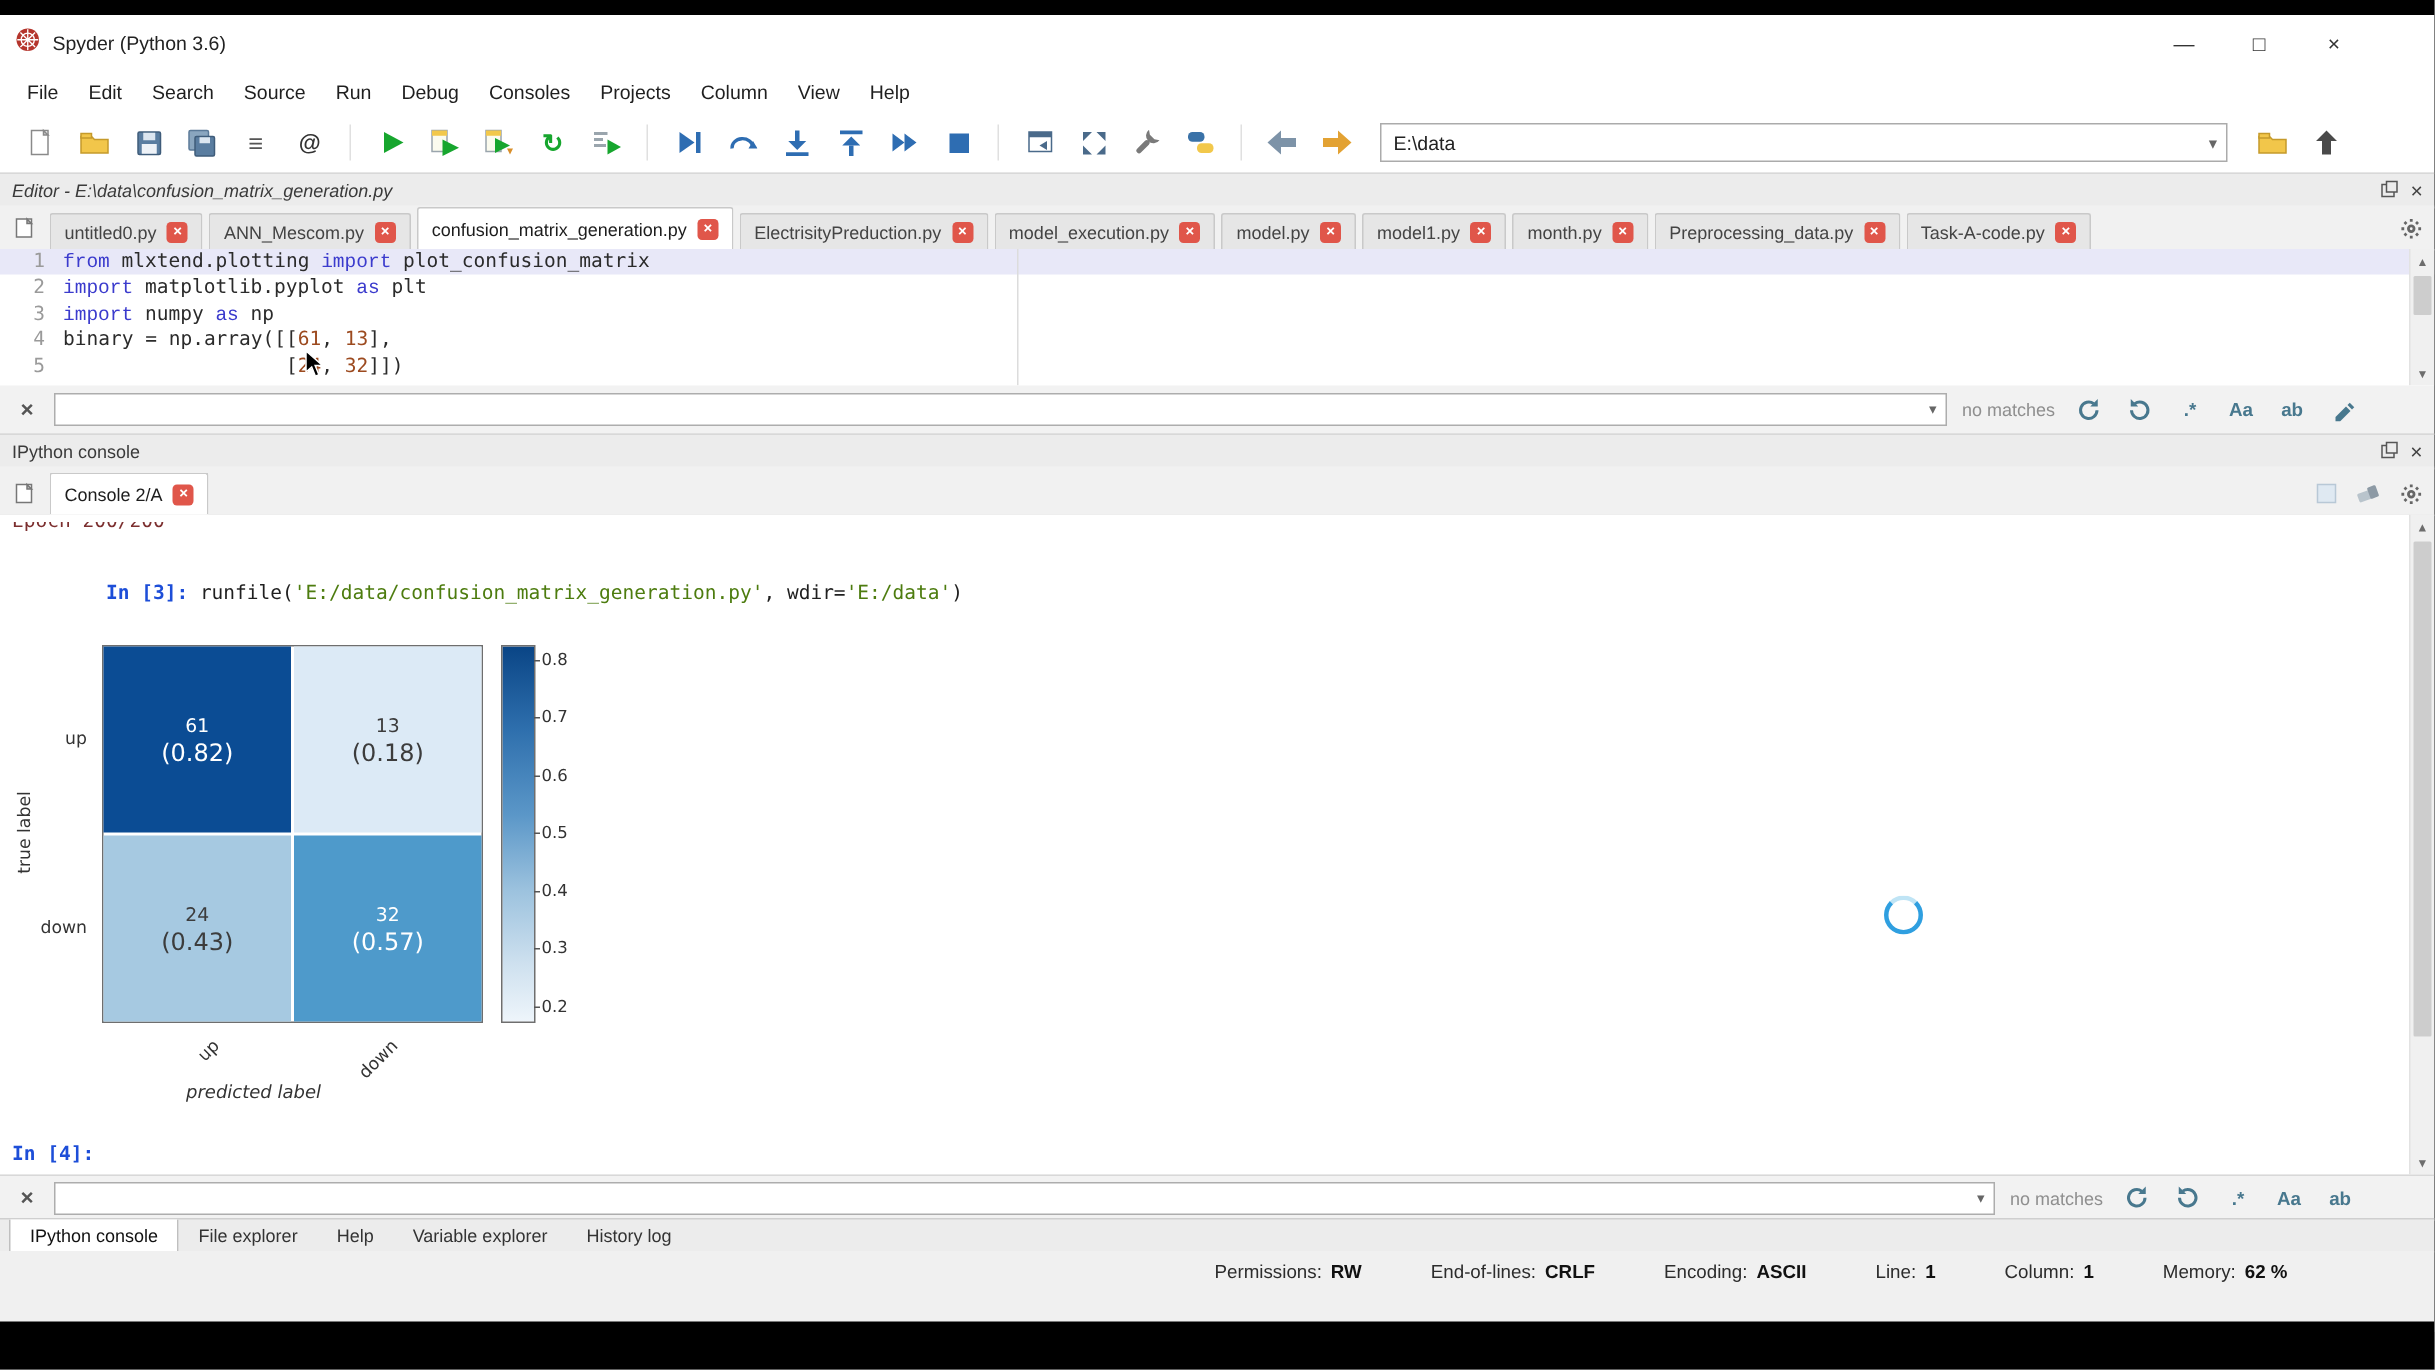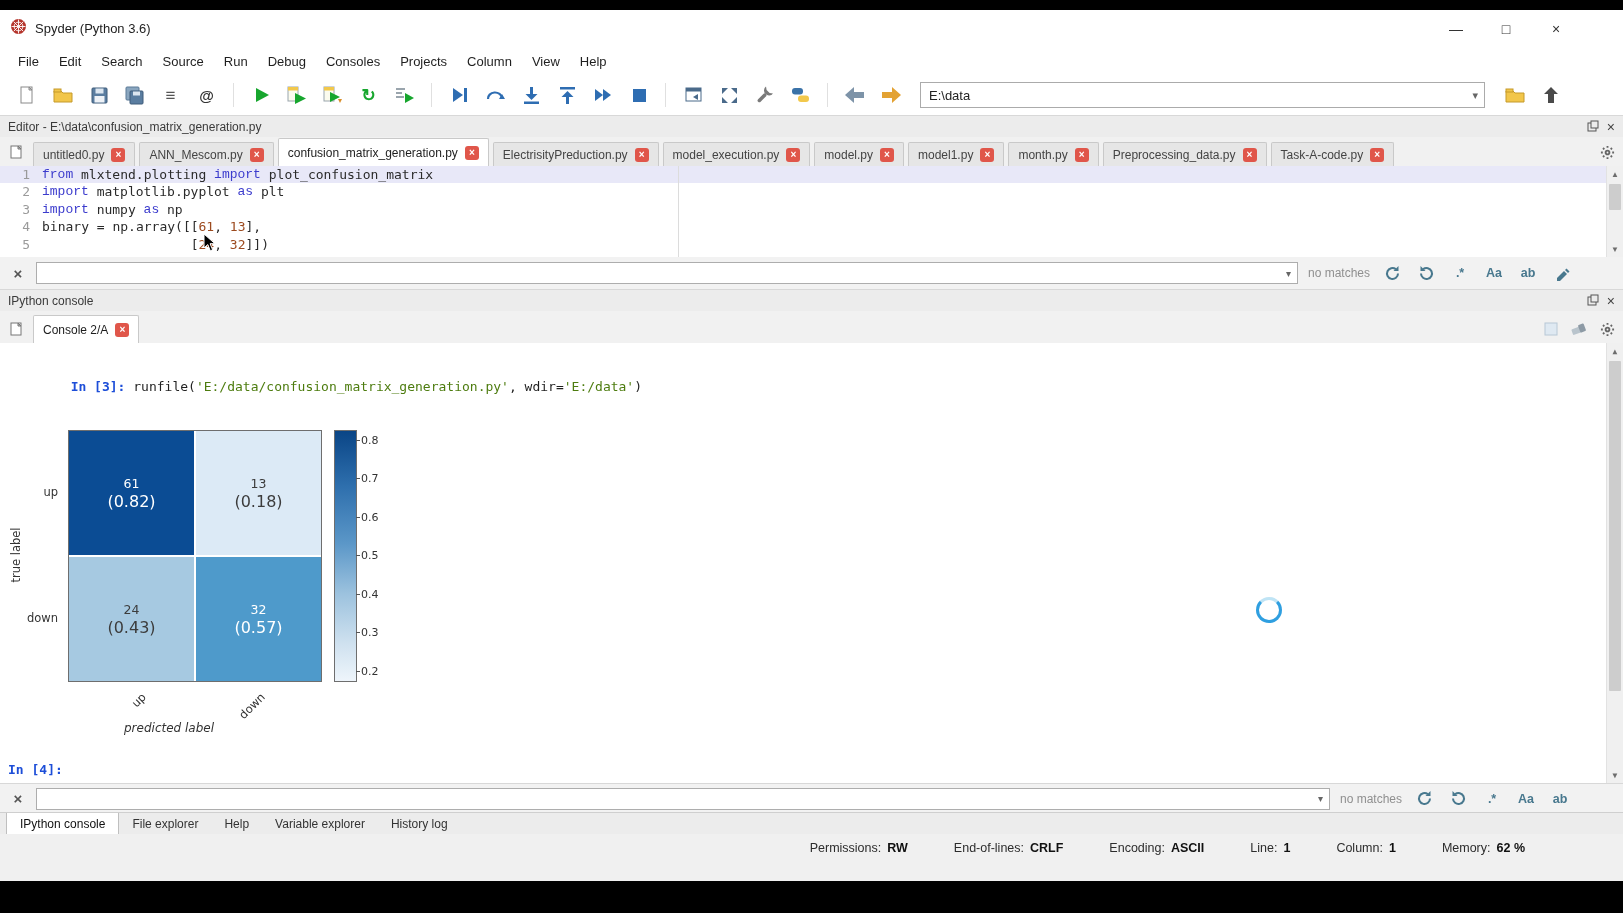--- a/index.html
+++ b/index.html
@@ -27,21 +27,21 @@
   .ticon{width:29px;height:29px;display:flex;align-items:center;justify-content:center;flex:none;}
   .tsep{width:1px;height:24px;background:#e0e0e0;margin:0 5px;flex:none;}
   .glyph{font-size:17px;line-height:1;}
   .path-combo{flex:1;height:24px;border:1px solid #ababab;background:#fff;display:flex;align-items:center;
               padding:0 6px 0 8px;font-size:13px;color:#222;margin:0 8px;}
   .path-combo .chev{margin-left:auto;color:#666;font-size:11px;}
 
   
   .panel-header{background:#ececec;border-top:1px solid #d8d8d8;border-bottom:1px solid #d8d8d8;
                 display:flex;align-items:center;padding:0 8px;font-size:12px;color:#3a3a3a;}
-  .ph-editor{top:115px;height:22px;}
+  .ph-editor{top:115px;height:22px;font-style:italic;}
   .ph-console{top:289px;height:22px;}
   .ph-icons{margin-left:auto;display:flex;align-items:center;gap:8px;color:#555;}
   .ph-x{font-size:14px;line-height:1;color:#444;}
 
   
   .tabbar{display:flex;align-items:flex-end;background:#f1f1f1;border-bottom:1px solid #c9c9c9;padding-left:5px;}
   .editor-tabs{top:137px;height:29px;}
   .console-tabs{top:311px;height:32px;}
   .tab{height:23px;display:flex;align-items:center;gap:7px;padding:0 9px;margin-right:4px;
        border:1px solid #c9c9c9;border-bottom:none;background:#e6e6e6;font-size:12px;color:#444;
@@ -479,20 +479,23 @@
         <svg width="15" height="15" viewBox="0 0 16 16" fill="#666">
             <path d="M8 5a3 3 0 1 0 0 6 3 3 0 0 0 0-6zm0 2a1 1 0 1 1 0 2 1 1 0 0 1 0-2z"></path>
             <path d="M7 1h2v2H7zM7 13h2v2H7zM1 7h2v2H1zM13 7h2v2h-2zM2.5 3.9l1.4-1.4 1.4 1.4L3.9 5.3zM10.7 12.1l1.4-1.4 1.4 1.4-1.4 1.4zM12.1 2.5l1.4 1.4-1.4 1.4-1.4-1.4zM3.9 10.7l1.4 1.4-1.4 1.4-1.4-1.4z"></path>
           </svg>
         </span>
     </span>
   </div>
 
   <div class="band console-area">
     <div class="con-text">
+      <div class="clipline">
+          <span class="maroon">Epoch 200/200</span>
+        </div>
       <div class="runline" style="white-space:pre;">
         <span class="prompt">In [3]: </span><span>runfile(</span><span class="pystr">'E:/data/confusion_matrix_generation.py'</span><span>, wdir=</span><span class="pystr">'E:/data'</span><span>)</span>
       </div>
     </div>
 
     <div class="plot">
       <div class="matrix">
         <div class="cell" style="background: rgb(11, 76, 148); color: rgb(255, 255, 255);">
           <span class="cv">61</span>
           <span class="cp">(0.82)</span>

